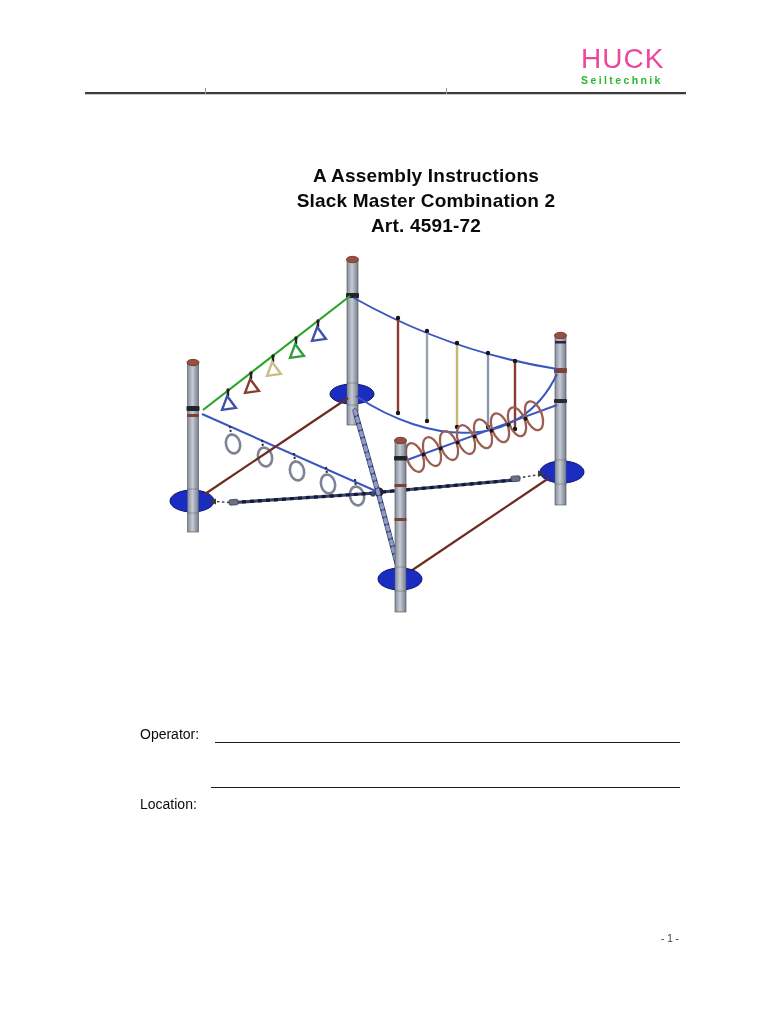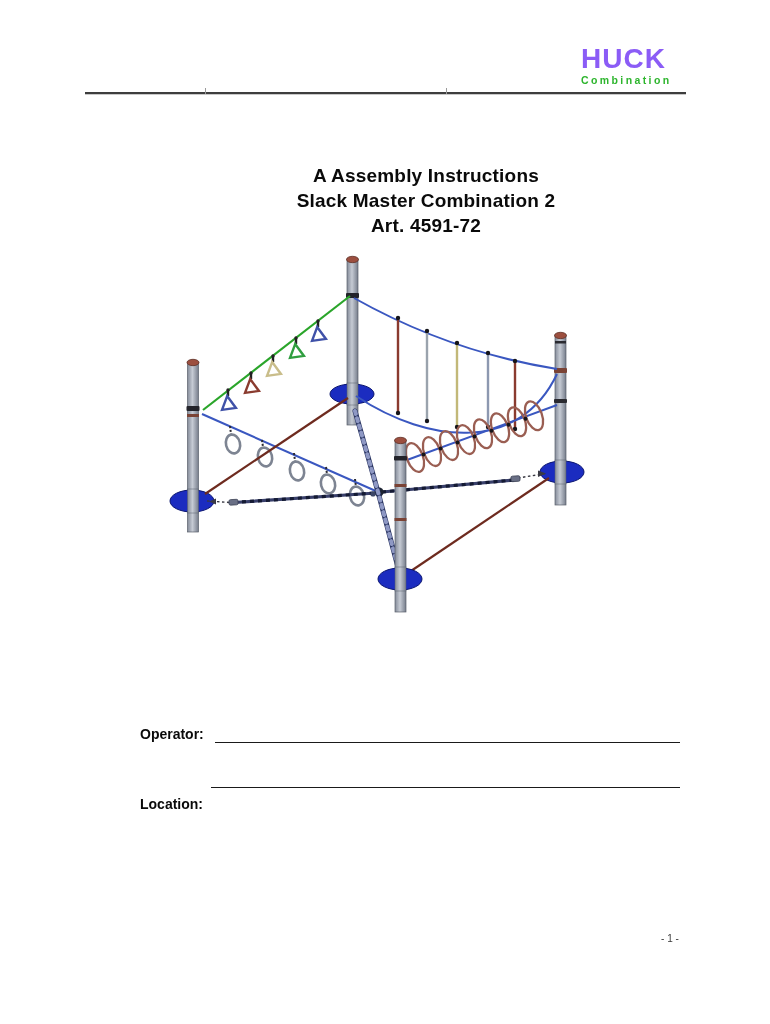--- a/index.html
+++ b/index.html
@@ -6,44 +6,44 @@
   .page{
     position:relative;
     width:770px;height:1024px;
     background:#ffffff;
     margin:0 auto;
     font-family:"Liberation Sans",sans-serif;
     overflow:hidden;
   }
   
   .logo{position:absolute;top:45px;left:581px;width:100px;}
-  .logo-brand{font-size:28px;font-weight:bold;color:#8b5cf6;letter-spacing:1px;line-height:28px;}
+  .logo-brand{font-size:28px;font-weight:normal;color:#ec4899;letter-spacing:1px;line-height:28px;}
   .logo-sub{font-size:10.5px;font-weight:bold;color:#2db52d;letter-spacing:2.4px;margin-top:1px;white-space:nowrap;}
   
   .rule{position:absolute;top:92px;left:85px;width:601px;height:2px;background:#3d3d3d;border-bottom:1px solid #c9c9c9;}
   .rule-tick{position:absolute;top:88px;width:1px;height:6px;background:#9a9a9a;}
   
   .title-block{position:absolute;top:163px;left:66px;width:720px;text-align:center;
     font-weight:bold;font-size:19px;line-height:25px;color:#0a0a0a;letter-spacing:0.2px;}
   
   .illustration{position:absolute;top:250px;left:130px;width:480px;height:372px;}
   
-  .field-label{position:absolute;left:140px;font-weight:bold;font-size:14px;color:#0a0a0a;}
+  .field-label{position:absolute;left:140px;font-weight:normal;font-size:14px;color:#0a0a0a;}
   .field-line{position:absolute;border-bottom:1.6px solid #1a1a1a;height:14px;font-size:13px;}
   
   .page-number{position:absolute;left:650px;top:933px;width:40px;text-align:center;font-size:10px;color:#3a3a3a;}
 </style>
 </head>
 <body>
 
 <div class="page">
 
   <div class="logo">
     <div class="logo-brand">HUCK</div>
-    <div class="logo-sub">Combination</div>
+    <div class="logo-sub">Seiltechnik</div>
   </div>
 
   <div class="rule"></div>
   <div class="rule-tick" style="left:205px;"></div>
   <div class="rule-tick" style="left:446px;"></div>
 
   <div class="title-block">
     <div>A Assembly Instructions</div>
     <div>Slack Master Combination 2</div>
     <div>Art. 4591-72</div>

